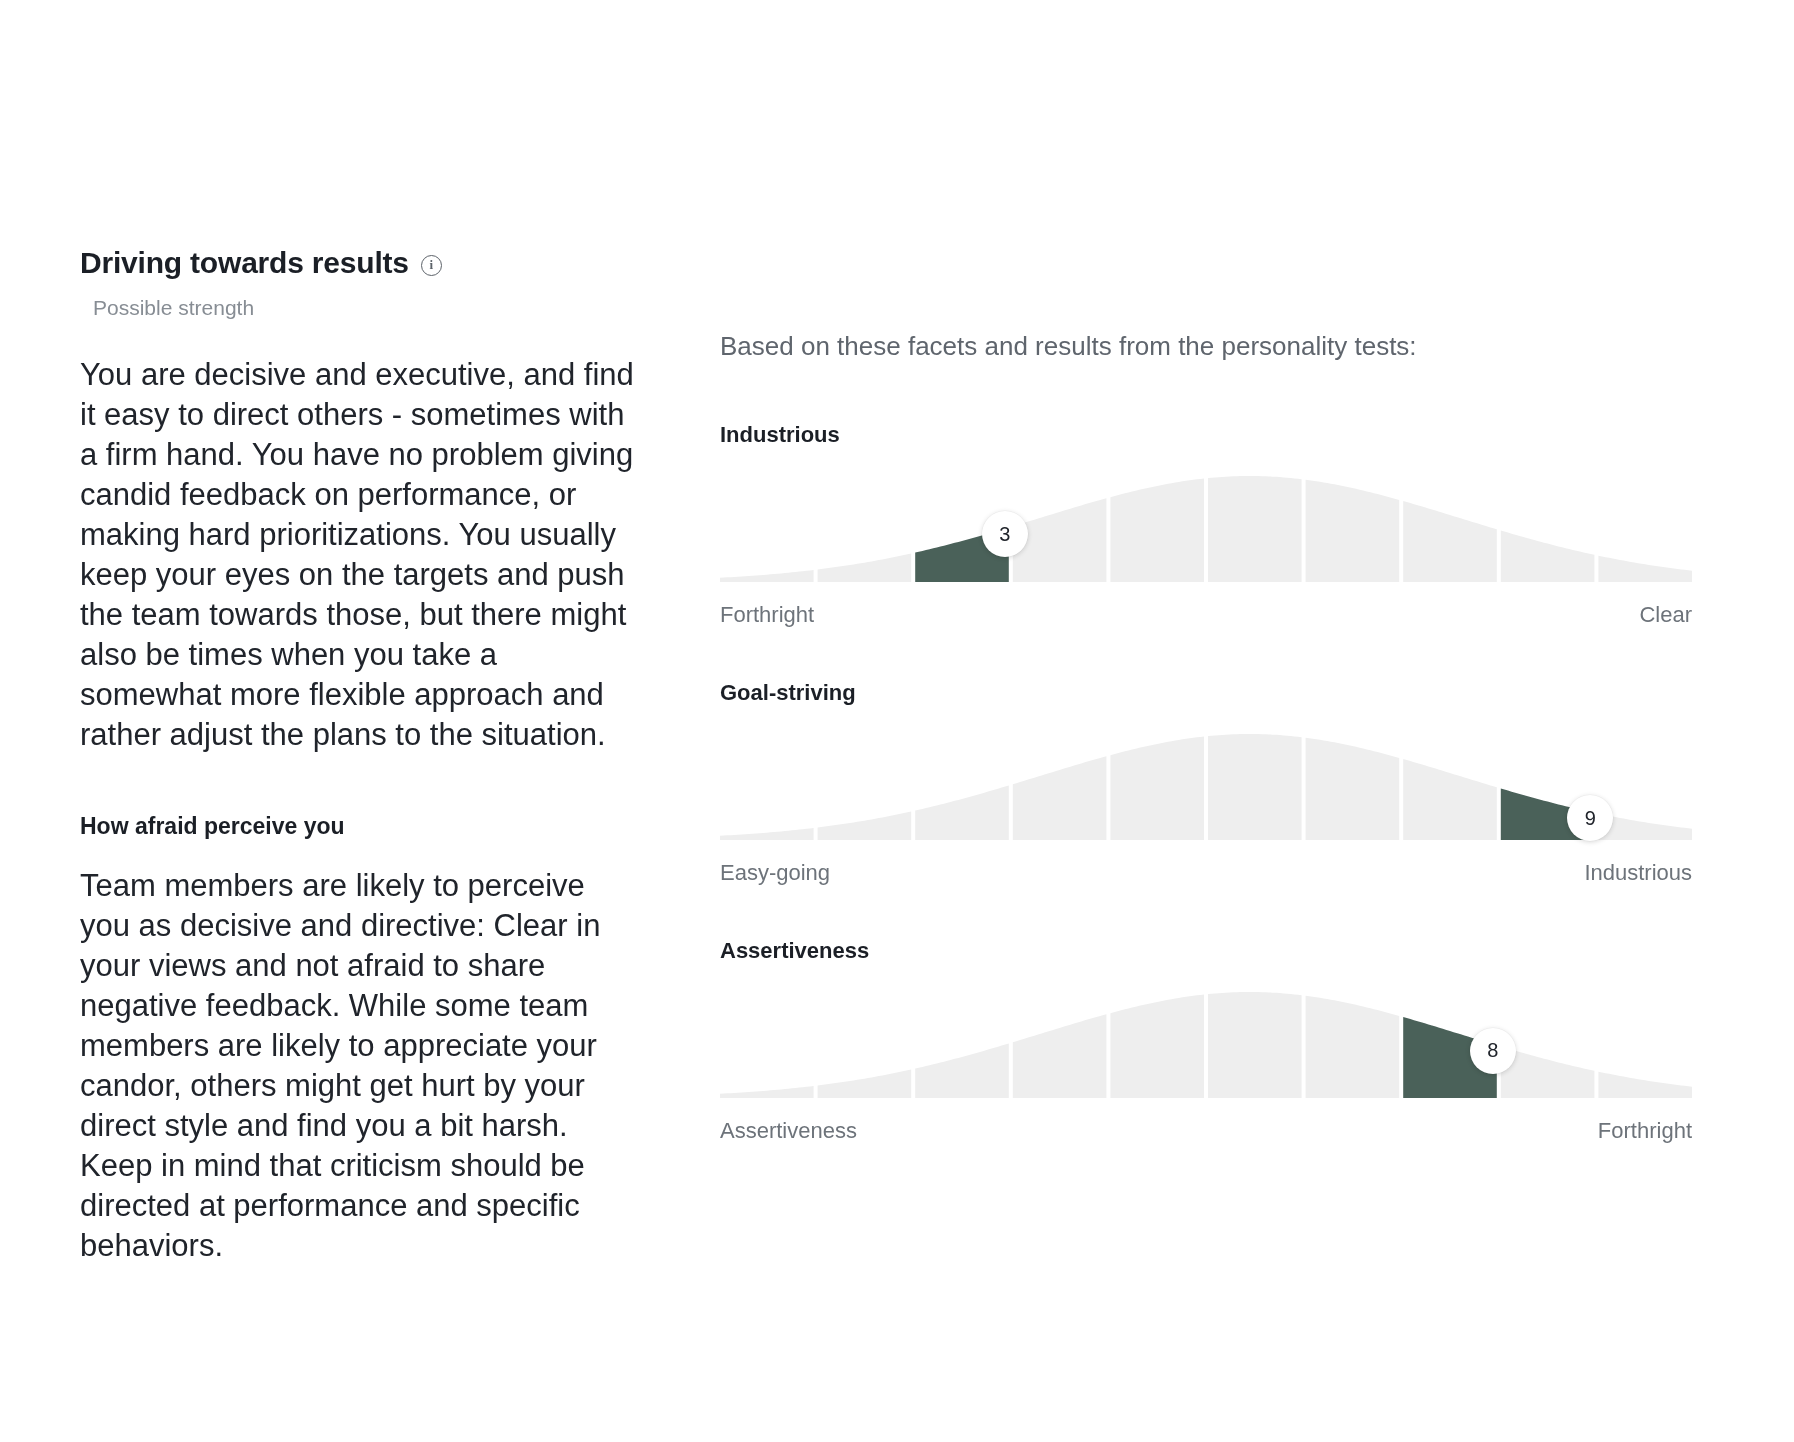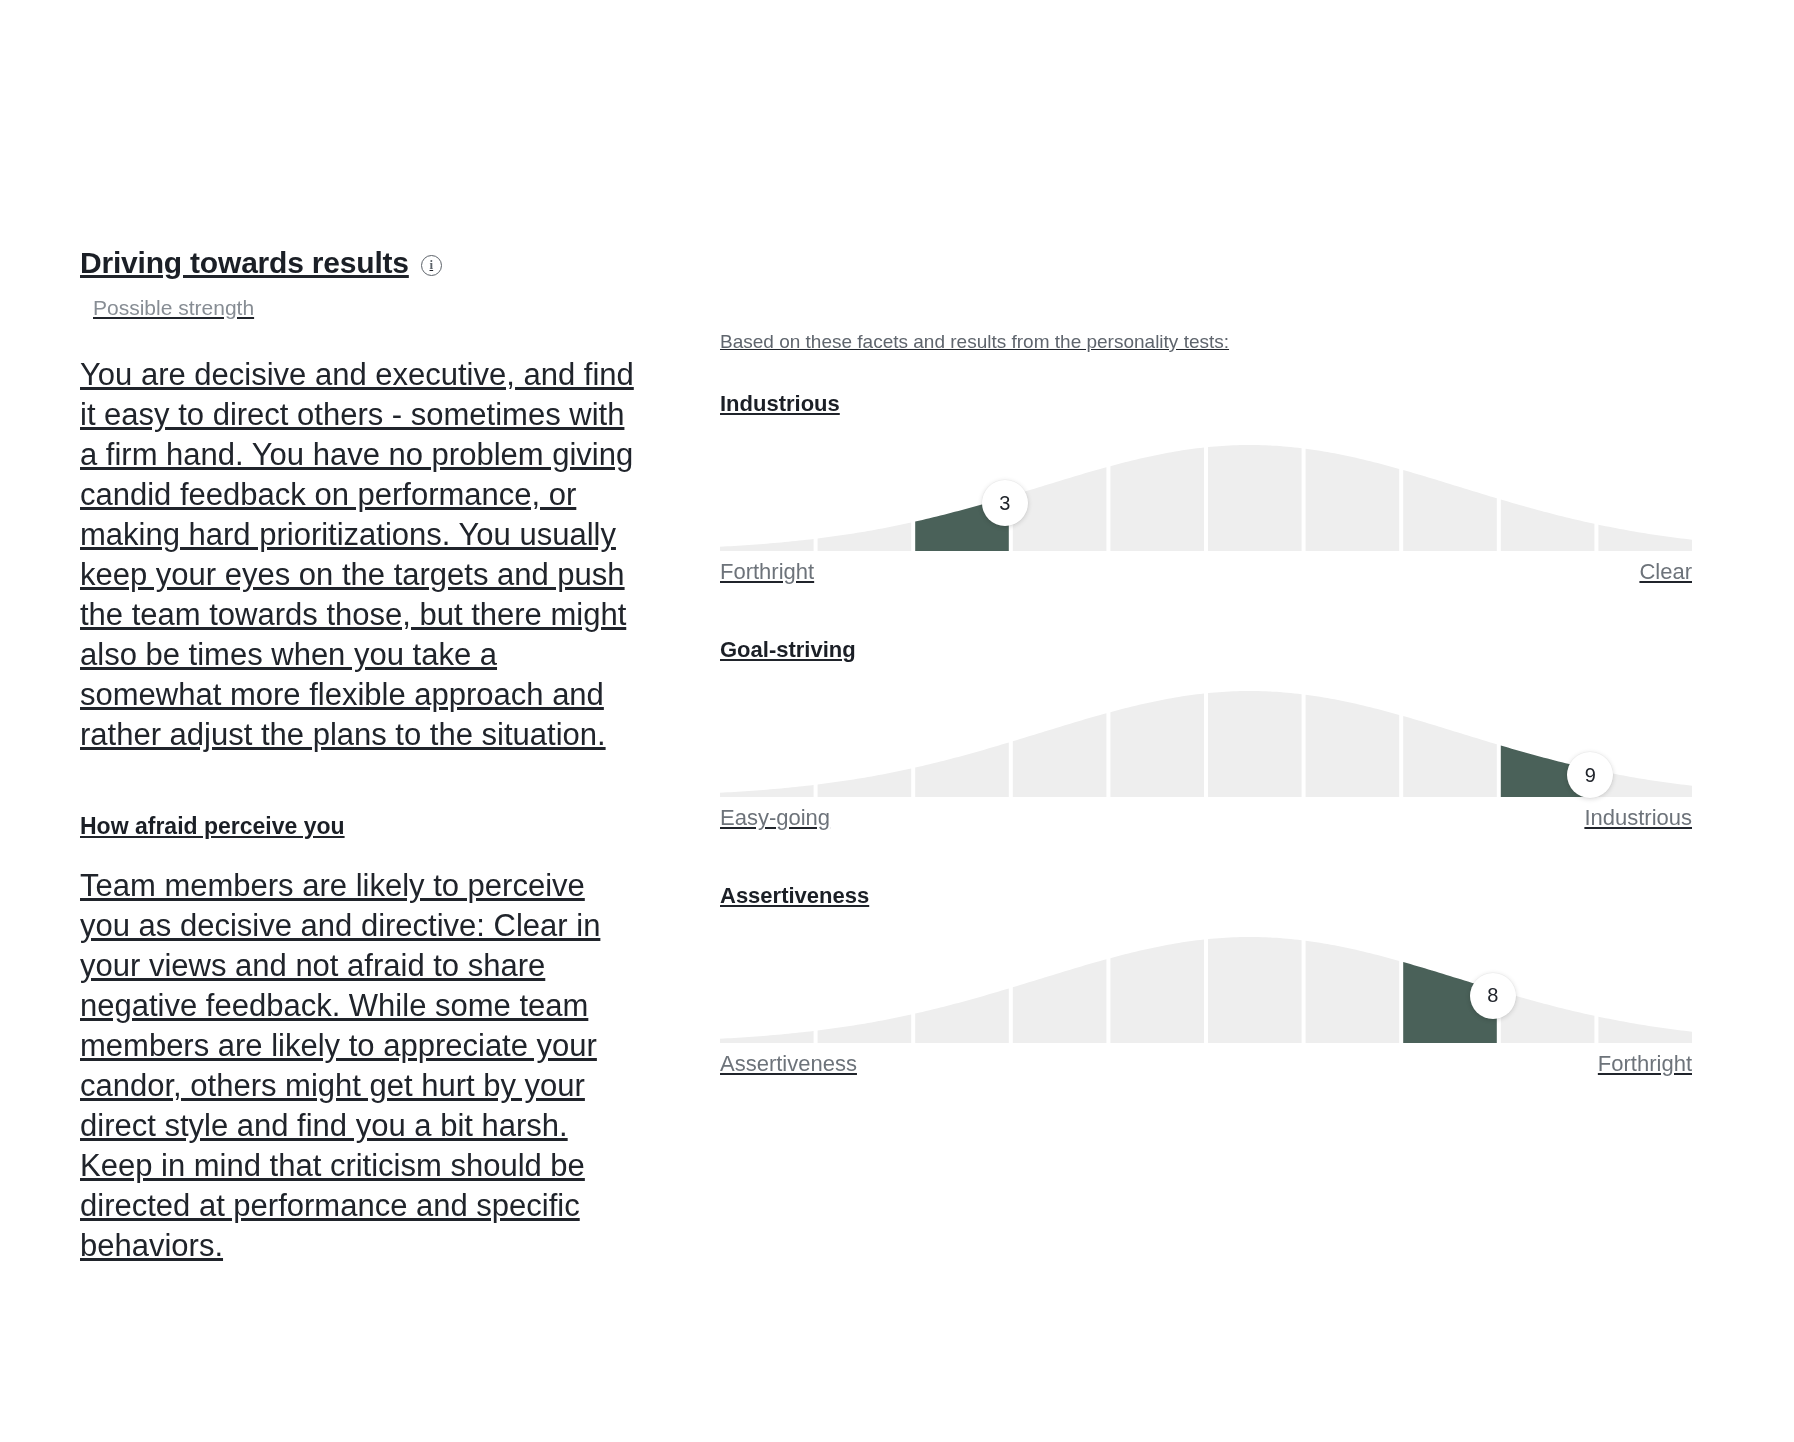--- a/index.html
+++ b/index.html
@@ -15,21 +15,20 @@
     font-family: "Liberation Sans", sans-serif;
     color: #20242b;
     overflow: hidden;
   }
 
   .page {
     position: relative;
     width: 1450px;
     height: 1442px;
     padding: 245px 0 0 0;
-    text-decoration: underline;
   }
 
   .columns {
     display: flex;
     align-items: flex-start;
   }
 
   
   .left-col {
     width: 660px;
@@ -94,23 +93,23 @@
 
   
   .right-col {
     flex: 1 1 auto;
     padding-left: 60px;
     padding-right: 60px;
     padding-top: 86px;
   }
 
   .facets-intro {
-    font-size: 19px;
+    font-size: 26px;
     color: #5f656d;
-    margin: 0 0 38px 0;
+    margin: 0 0 60px 0;
   }
 
   .facet { margin-bottom: 52px; }
   .facet:last-child { margin-bottom: 0; }
 
   .facet-name {
     font-size: 22px;
     font-weight: 700;
     color: #1b1f26;
     margin: 0 0 22px 0;
@@ -134,21 +133,21 @@
     align-items: center;
     justify-content: center;
     font-size: 20px;
     color: #20242b;
     transform: translate(-50%, -50%);
   }
 
   .axis-labels {
     display: flex;
     justify-content: space-between;
-    margin-top: 8px;
+    margin-top: 20px;
     width: 972px;
   }
   .axis-label {
     font-size: 22px;
     color: #6d737a;
   }
 </style>
 </head>
 <body>
 

